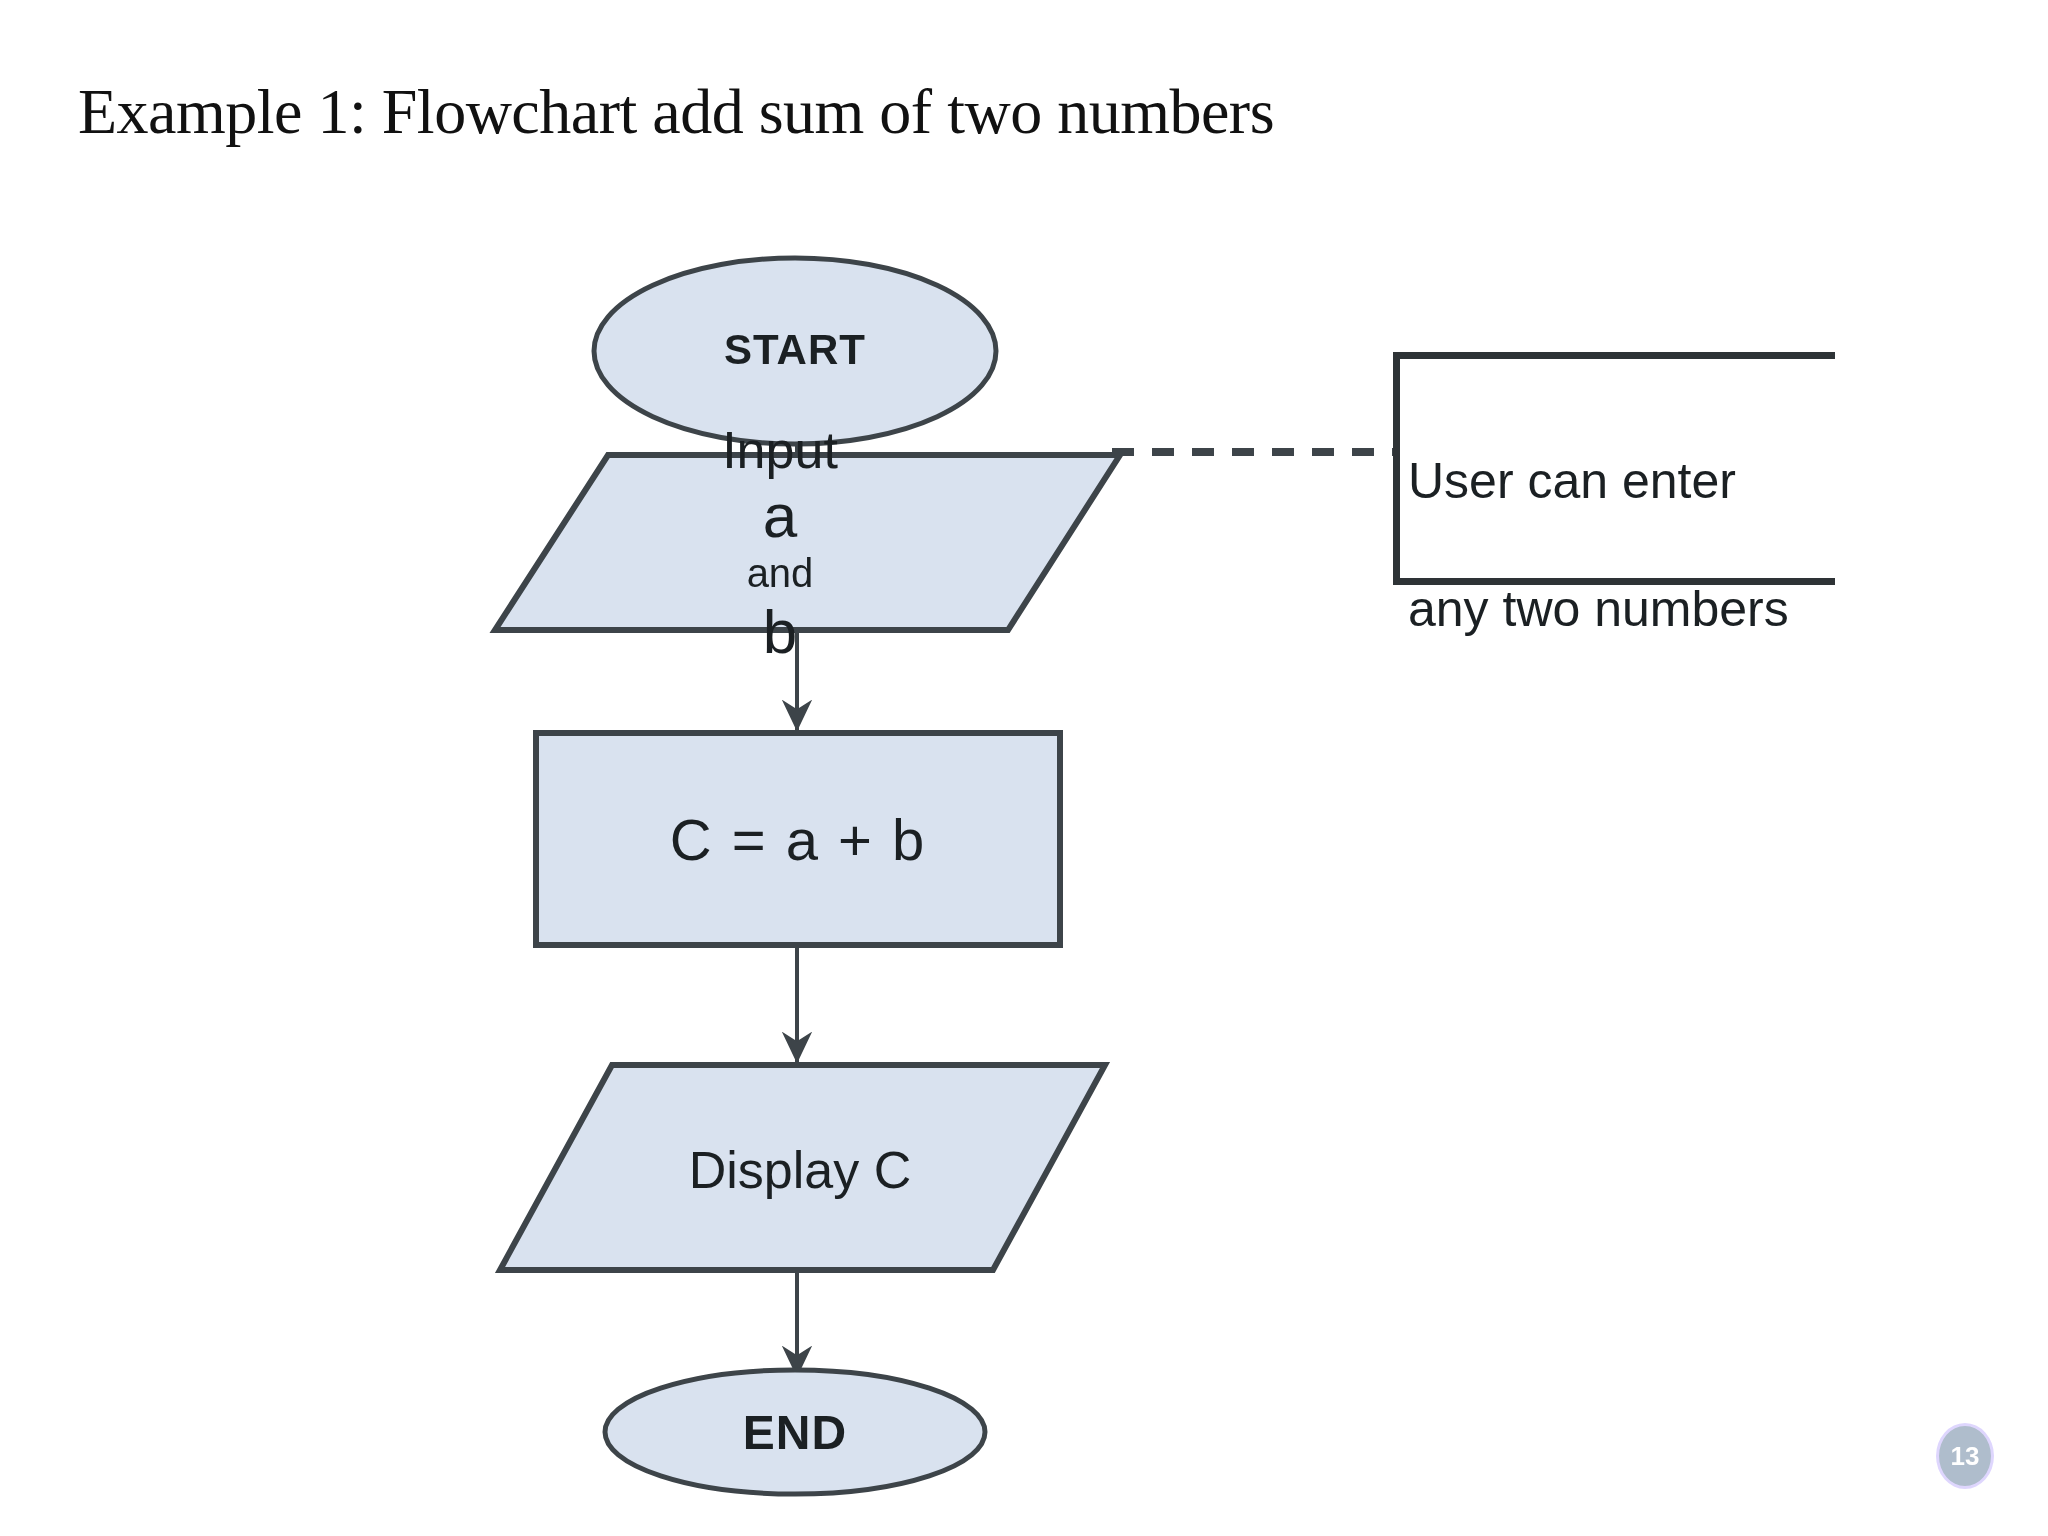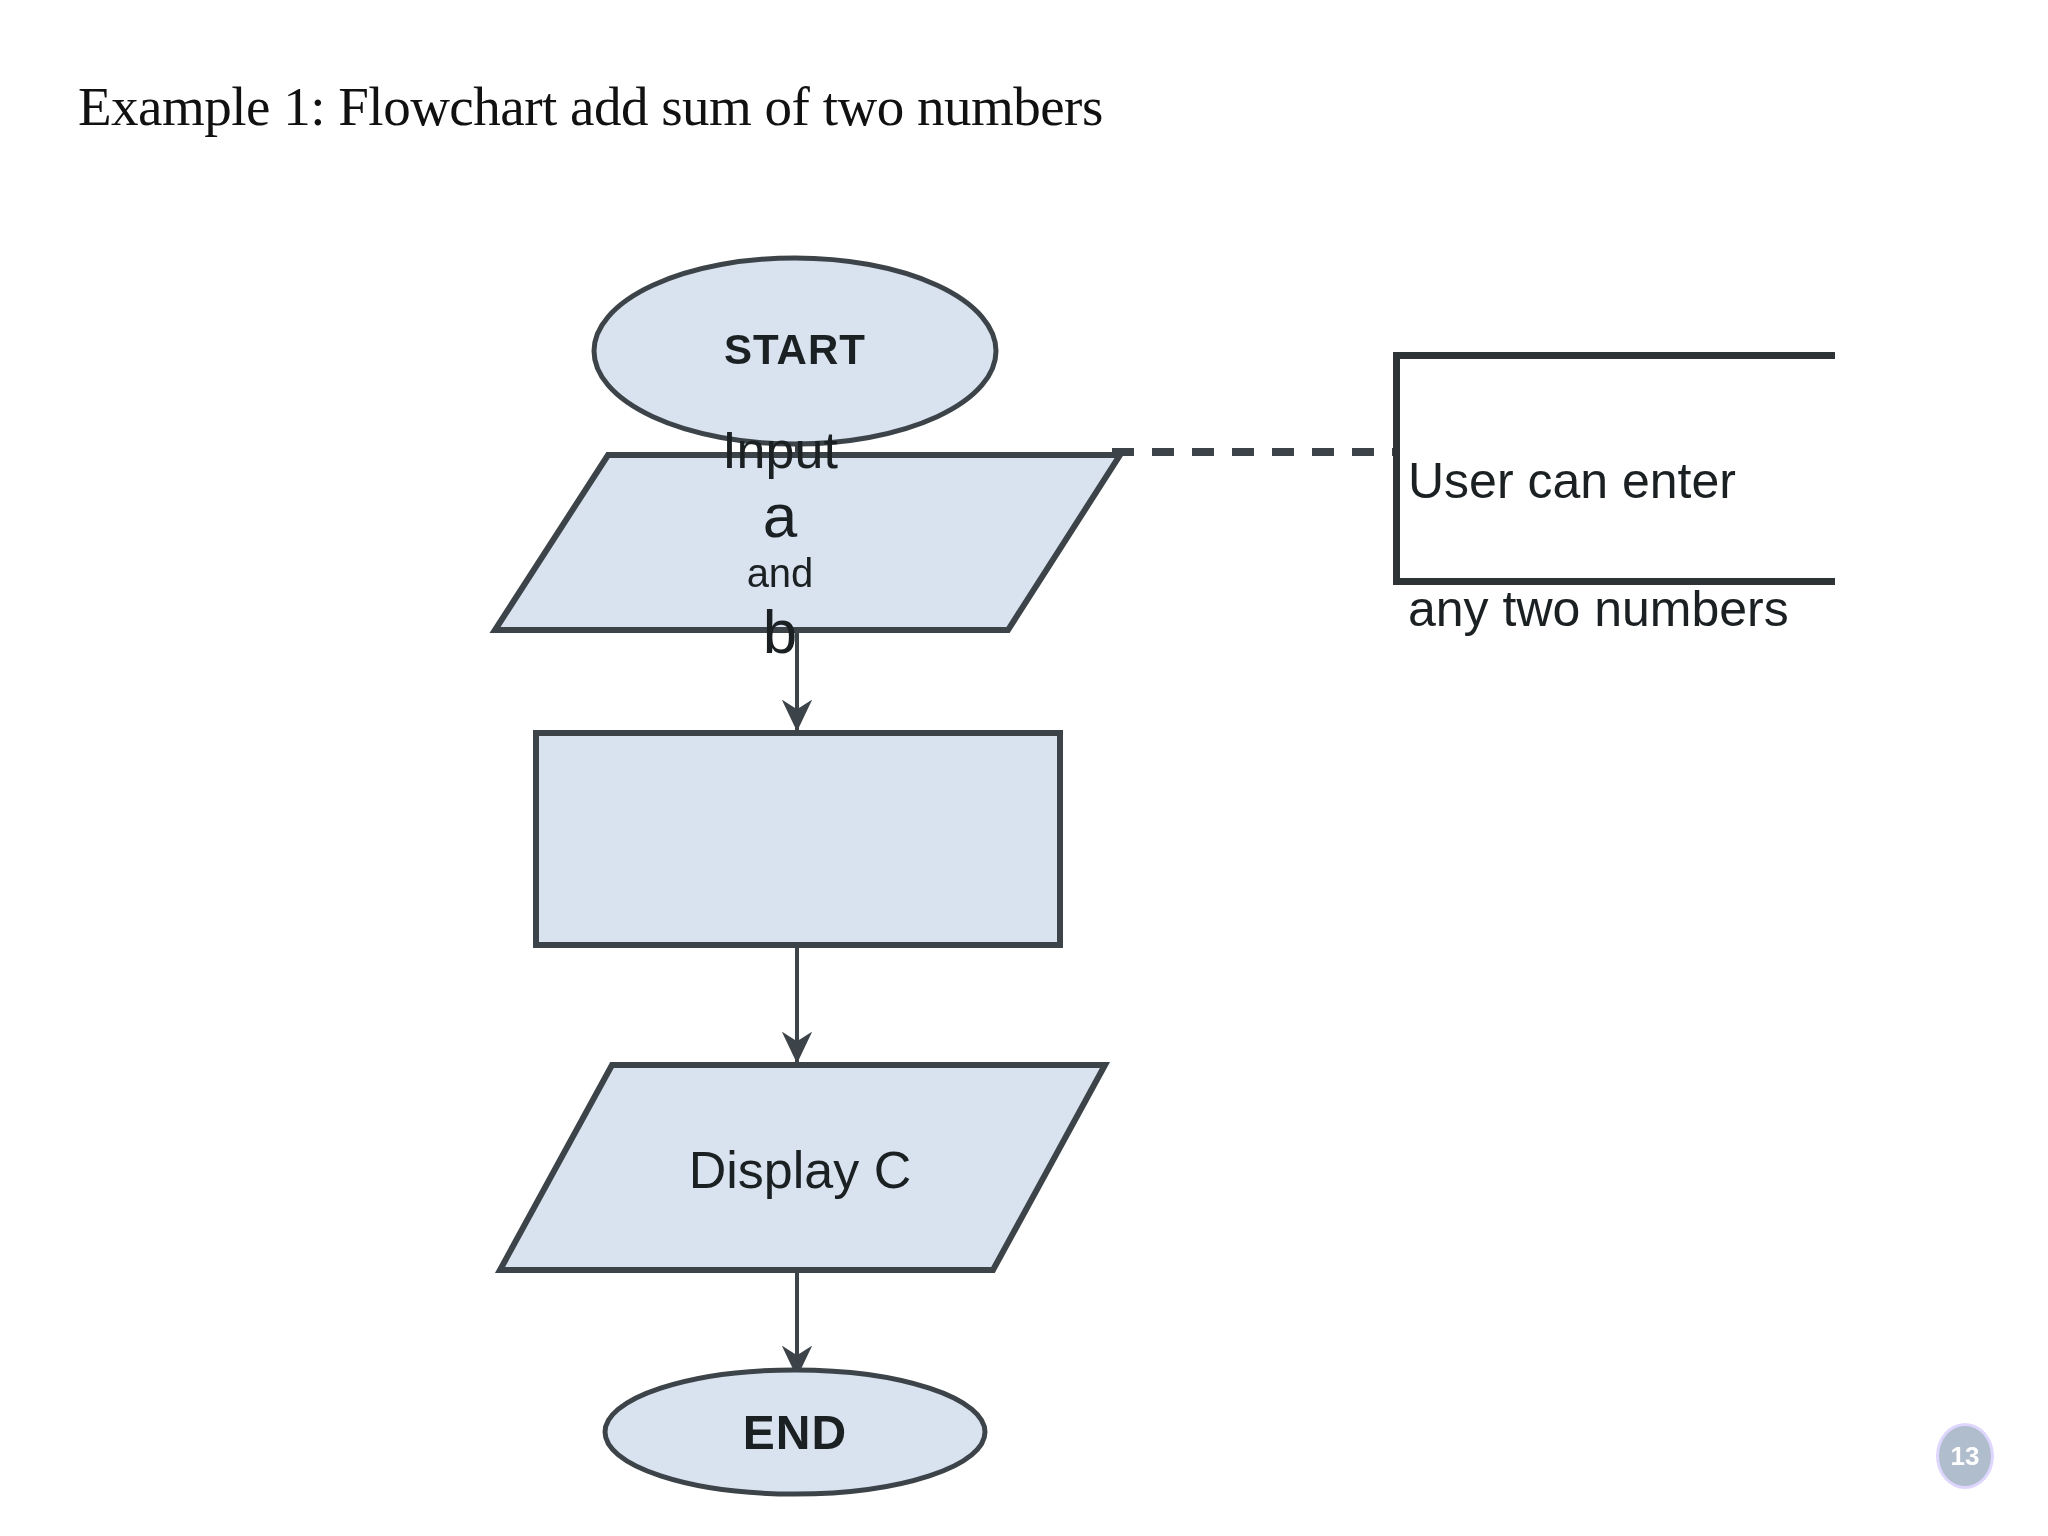--- a/index.html
+++ b/index.html
@@ -17,21 +17,21 @@
     font-family: "Liberation Sans", sans-serif;
   }
 
   
   #slide-title {
     position: absolute;
     left: 78px;
     top: 78px;
     width: 1800px;
     font-family: "Liberation Serif", serif;
-    font-size: 55px;
+    font-size: 64px;
     line-height: 1.05;
     font-weight: 400;
     color: #111111;
     letter-spacing: -0.5px;
     white-space: nowrap;
   }
 
   
   #diagram {
     position: absolute;
@@ -154,20 +154,21 @@
 
   <div class="shape-label lbl-terminal" style="left:594px; top:300px; width:402px; height:100px;">START</div>
 
   <div class="shape-label lbl-io" style="left:520px; top:498px; width:520px; height:90px;flex-direction:column;">
     <span>Input </span>
       <span class="big">a</span>
       <span class="small"> and </span>
       <span class="big">b</span>
   </div>
 
+  <div class="shape-label lbl-process" style="left:536px; top:793px; width:524px; height:92px;">C = a + b</div>
 
   <div class="shape-label lbl-io" style="left:540px; top:1125px; width:520px; height:90px;">Display C</div>
 
   <div class="shape-label lbl-terminal" style="left:605px; top:1385px; width:380px; height:94px; font-size:48px;">END</div>
 
   <div id="callout-box"></div>
   <div id="callout-text">
     <div>User can enter</div>
     <div>any two numbers</div>
   </div>

